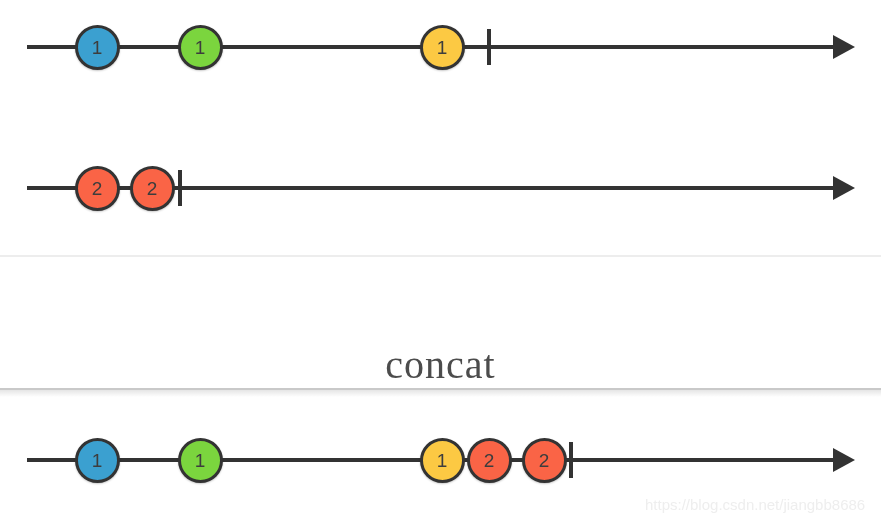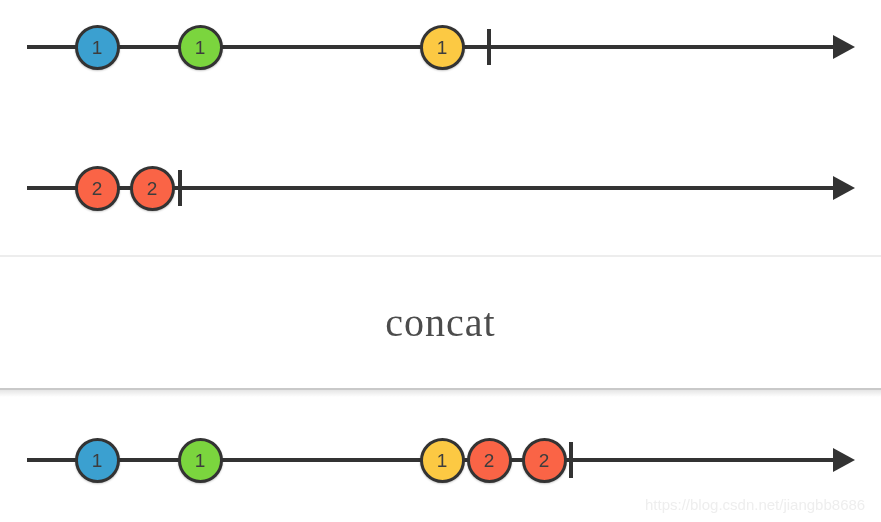--- a/index.html
+++ b/index.html
@@ -61,21 +61,21 @@
   
   .op-band {
     position: absolute;
     left: 0;
     width: 881px;
     background: #ffffff;
     border-top: 2px solid #ededed;
     border-bottom: 2px solid #c9c9c9;
     box-sizing: border-box;
     display: flex;
-    align-items: center;
+    align-items: flex-end;
     justify-content: center;
   }
   .op-band-shadow {
     position: absolute;
     left: 0;
     width: 881px;
     height: 7px;
     background: linear-gradient(to bottom, rgba(0,0,0,0.10), rgba(0,0,0,0));
   }
   .op-label {

